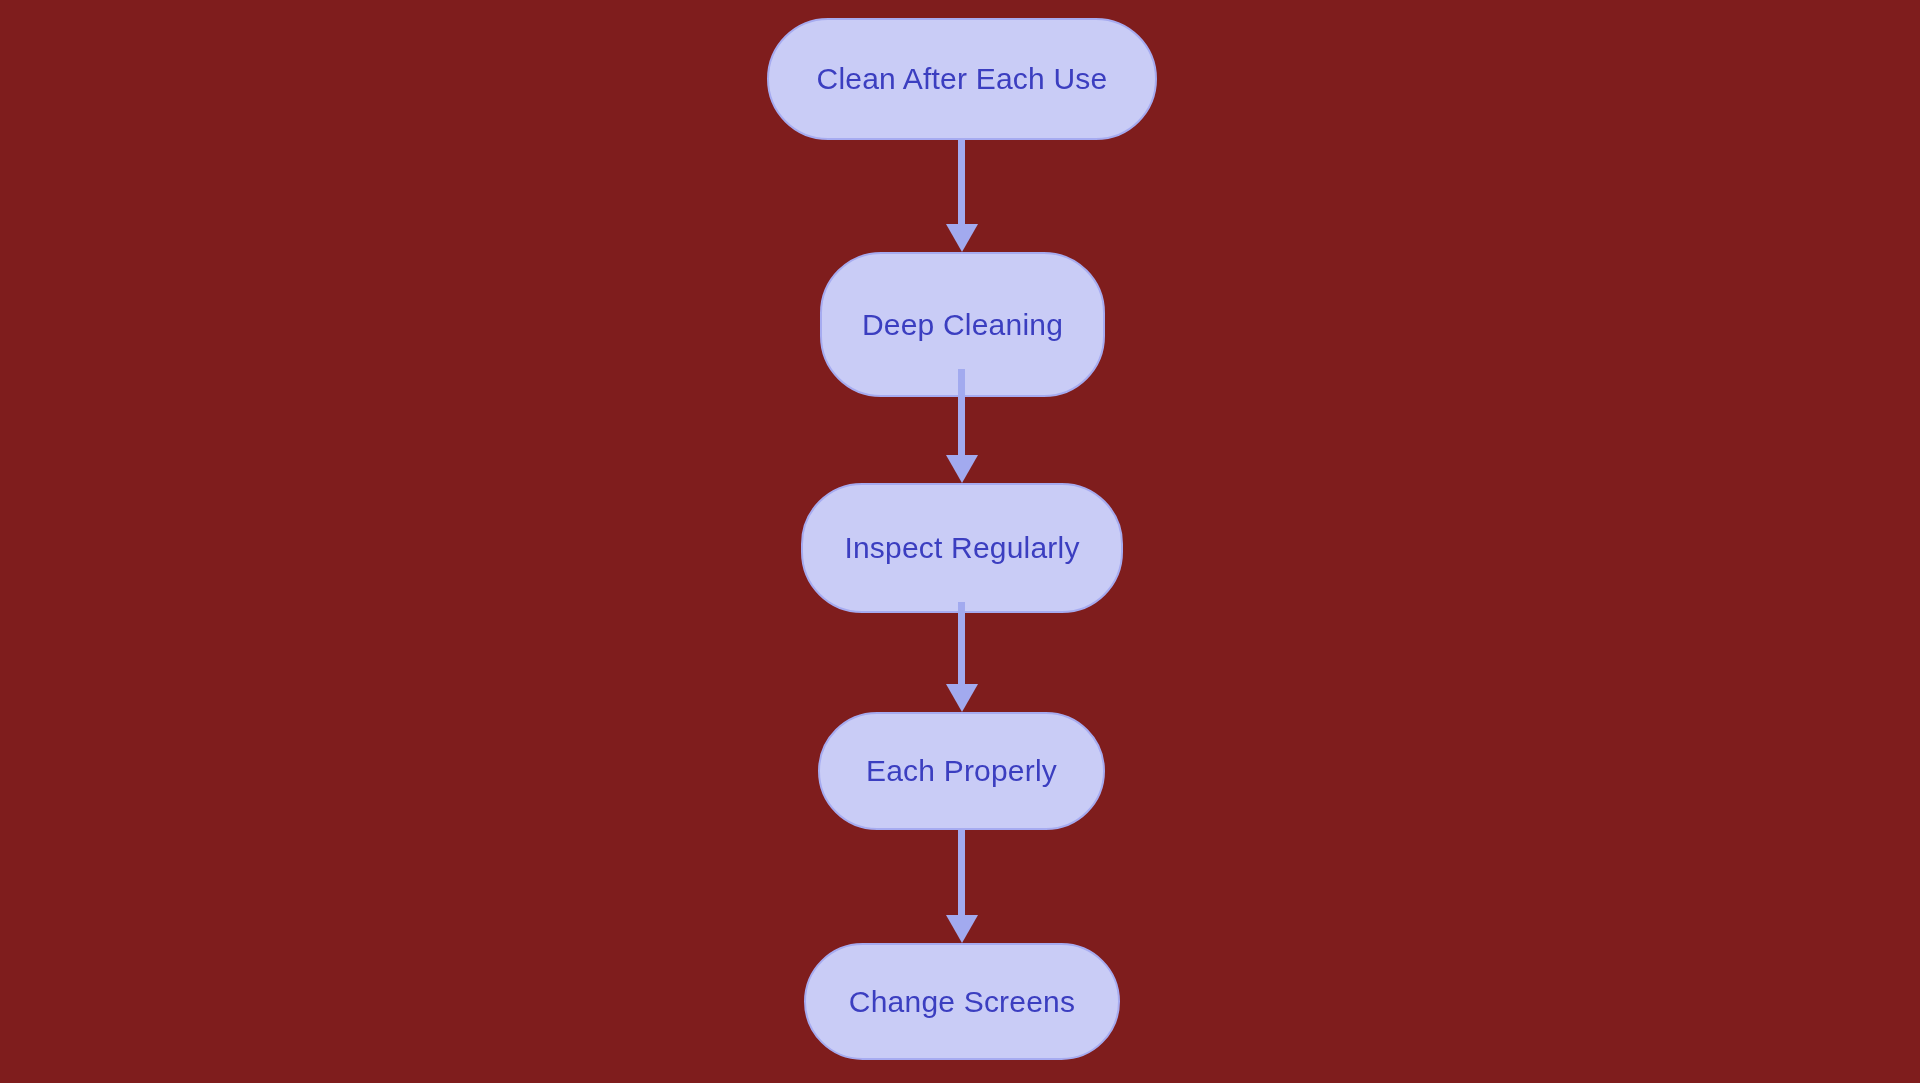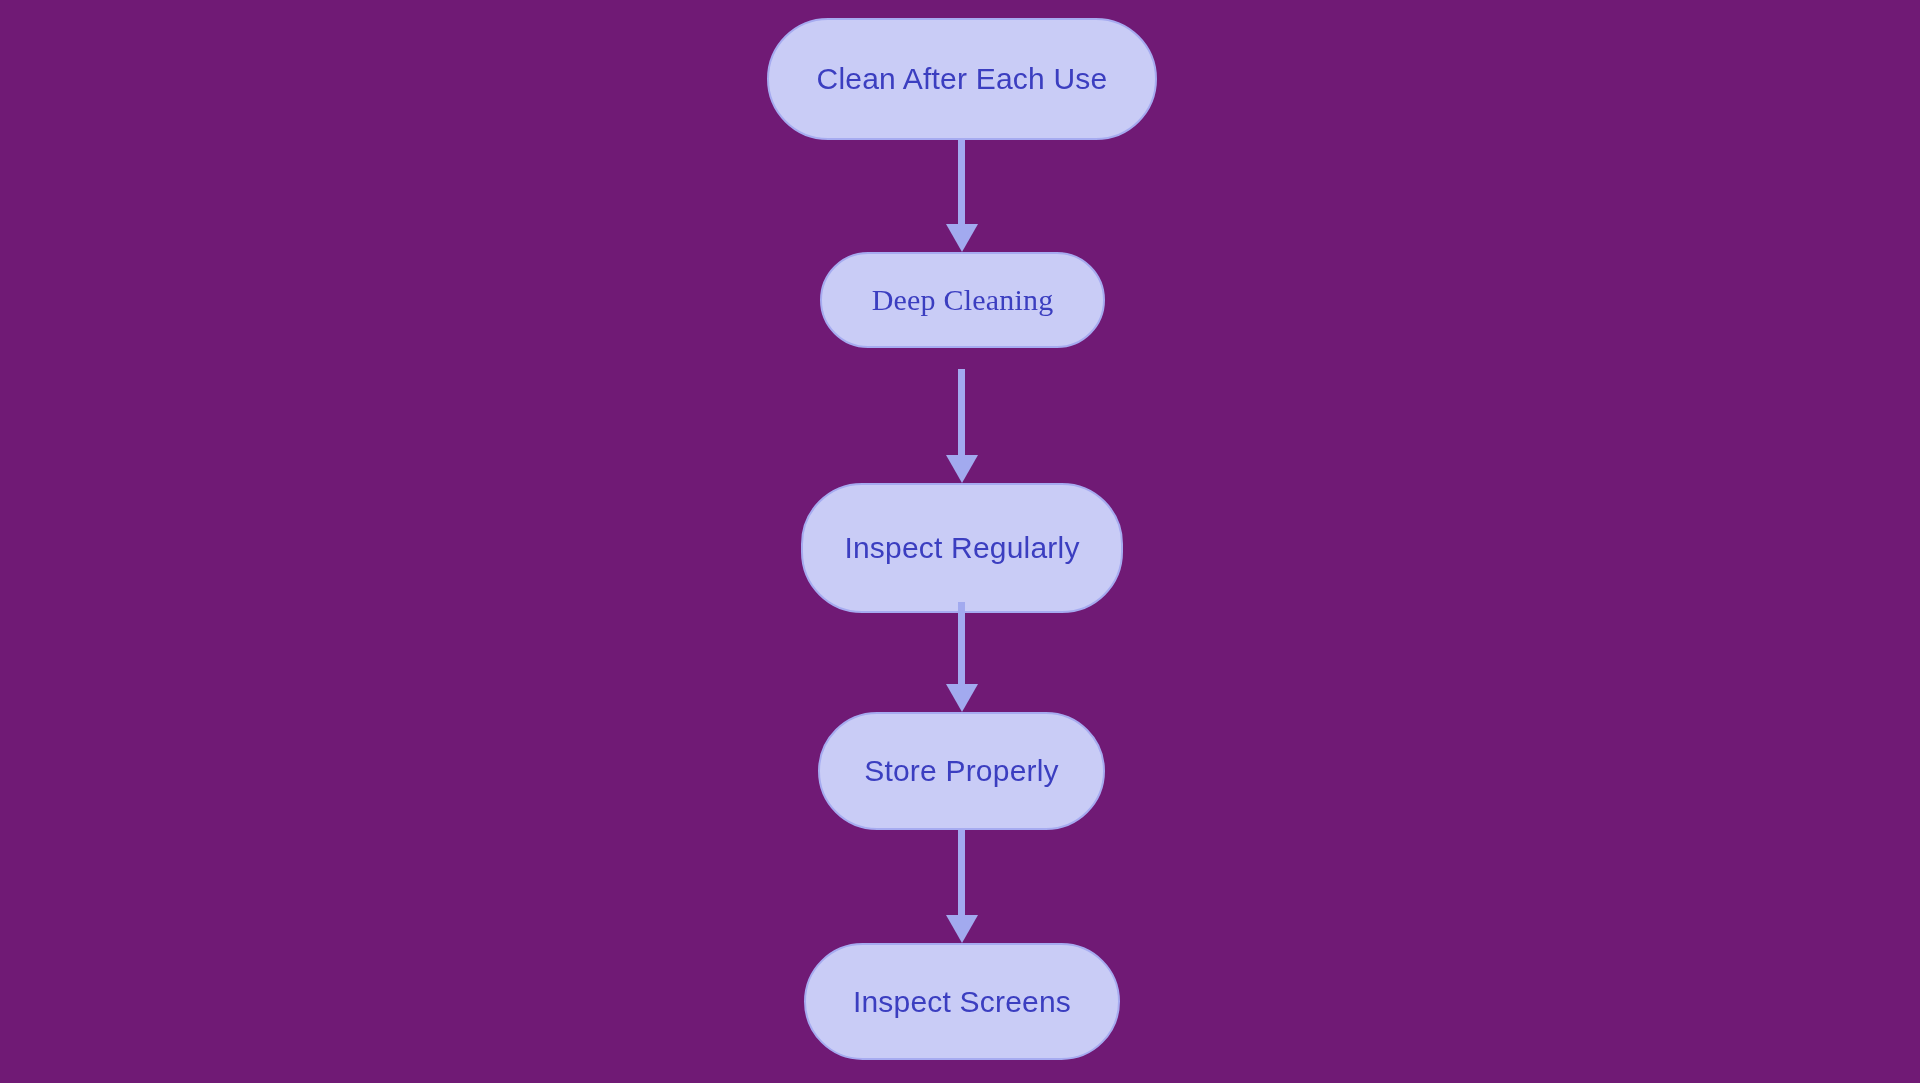--- a/index.html
+++ b/index.html
@@ -9,42 +9,42 @@
     --arrow: #a2aaef;
   }
   * { margin: 0; padding: 0; box-sizing: border-box; }
   html, body { background: #ffffff; }
   body { font-family: "Liberation Sans", sans-serif; }
 
   .canvas {
     position: relative;
     width: 1920px;
     height: 1083px;
-    background: #701a75;
+    background: #7f1d1d;
     overflow: hidden;
   }
 
   .node {
     position: absolute;
     display: flex;
     align-items: center;
     justify-content: center;
     background: var(--node-fill);
     border: 2px solid var(--node-border);
     border-radius: 61px;
     color: var(--node-text);
     font-size: 30px;
     font-weight: 400;
     letter-spacing: 0.2px;
     text-align: center;
     white-space: nowrap;
   }
 
   .node-1 { left: 767px; top: 18px;  width: 390px; height: 122px; }
-  .node-2 { left: 820px; top: 252px; width: 285px; height: 96px; font-family: Liberation Serif, serif; }
+  .node-2 { left: 820px; top: 252px; width: 285px; height: 145px; }
   .node-3 { left: 801px; top: 483px; width: 322px; height: 130px; }
   .node-4 { left: 818px; top: 712px; width: 287px; height: 118px; }
   .node-5 { left: 804px; top: 943px; width: 316px; height: 117px; }
 
   .edge-line {
     position: absolute;
     left: 958px;
     width: 7px;
     background: var(--arrow);
   }
@@ -87,23 +87,23 @@
   <div class="edge-head head-2"></div>
 
   <div class="node node-3">
     <span>Inspect Regularly</span>
   </div>
 
   <div class="edge-line line-3"></div>
   <div class="edge-head head-3"></div>
 
   <div class="node node-4">
-    <span>Store Properly</span>
+    <span>Each Properly</span>
   </div>
 
   <div class="edge-line line-4"></div>
   <div class="edge-head head-4"></div>
 
   <div class="node node-5">
-    <span>Inspect Screens</span>
+    <span>Change Screens</span>
   </div>
 
 </div>
 
 </body></html>

